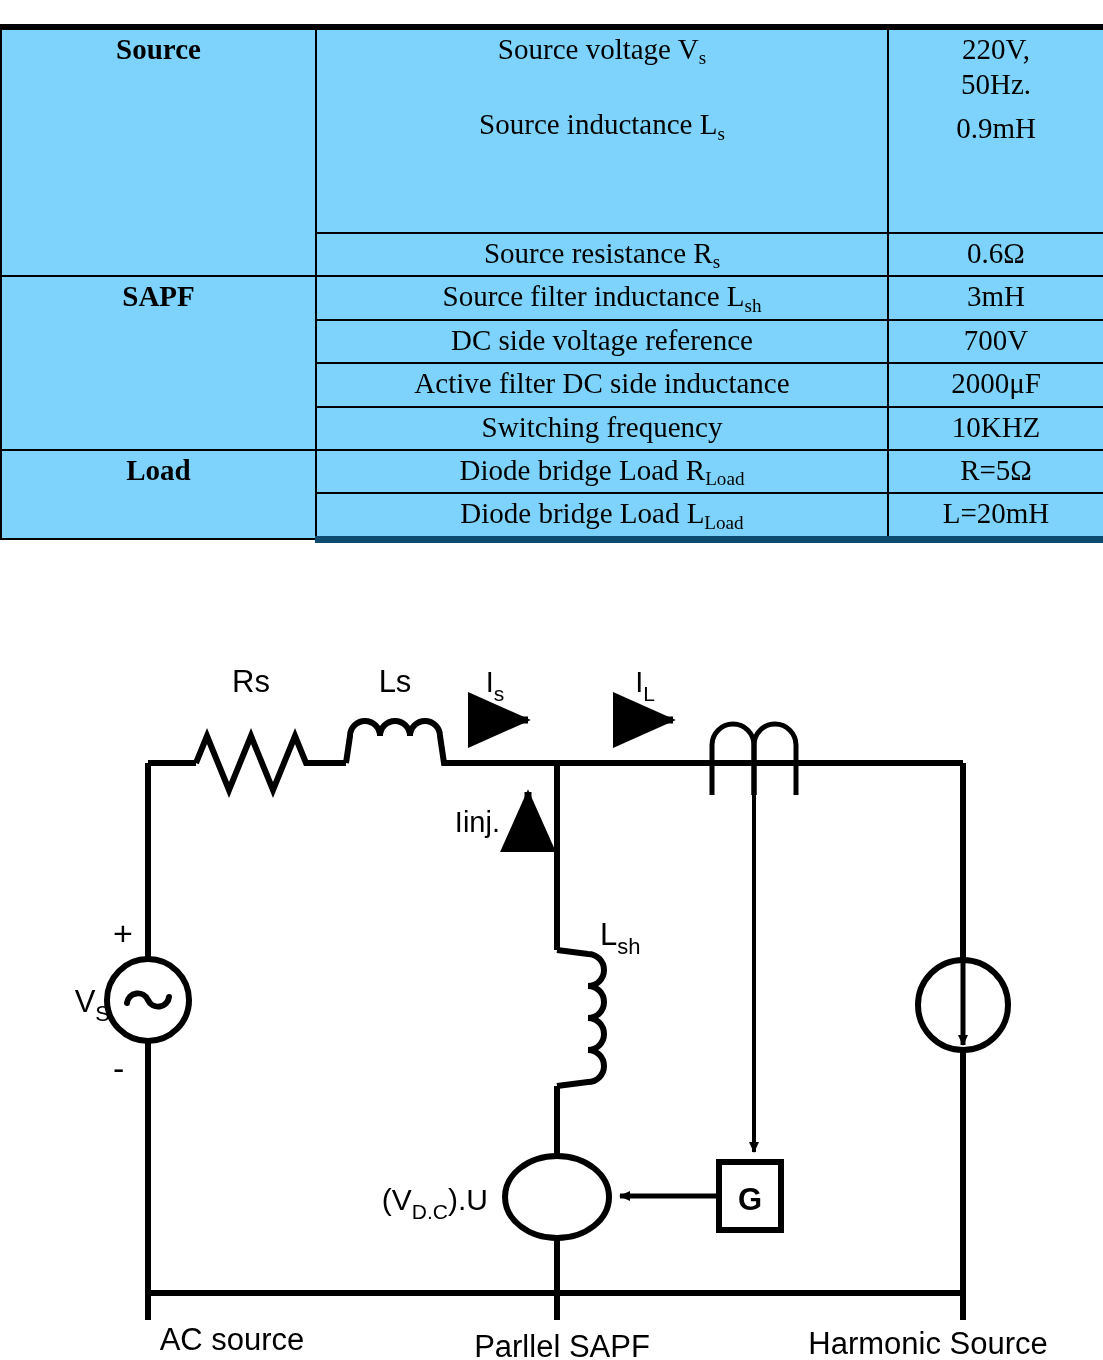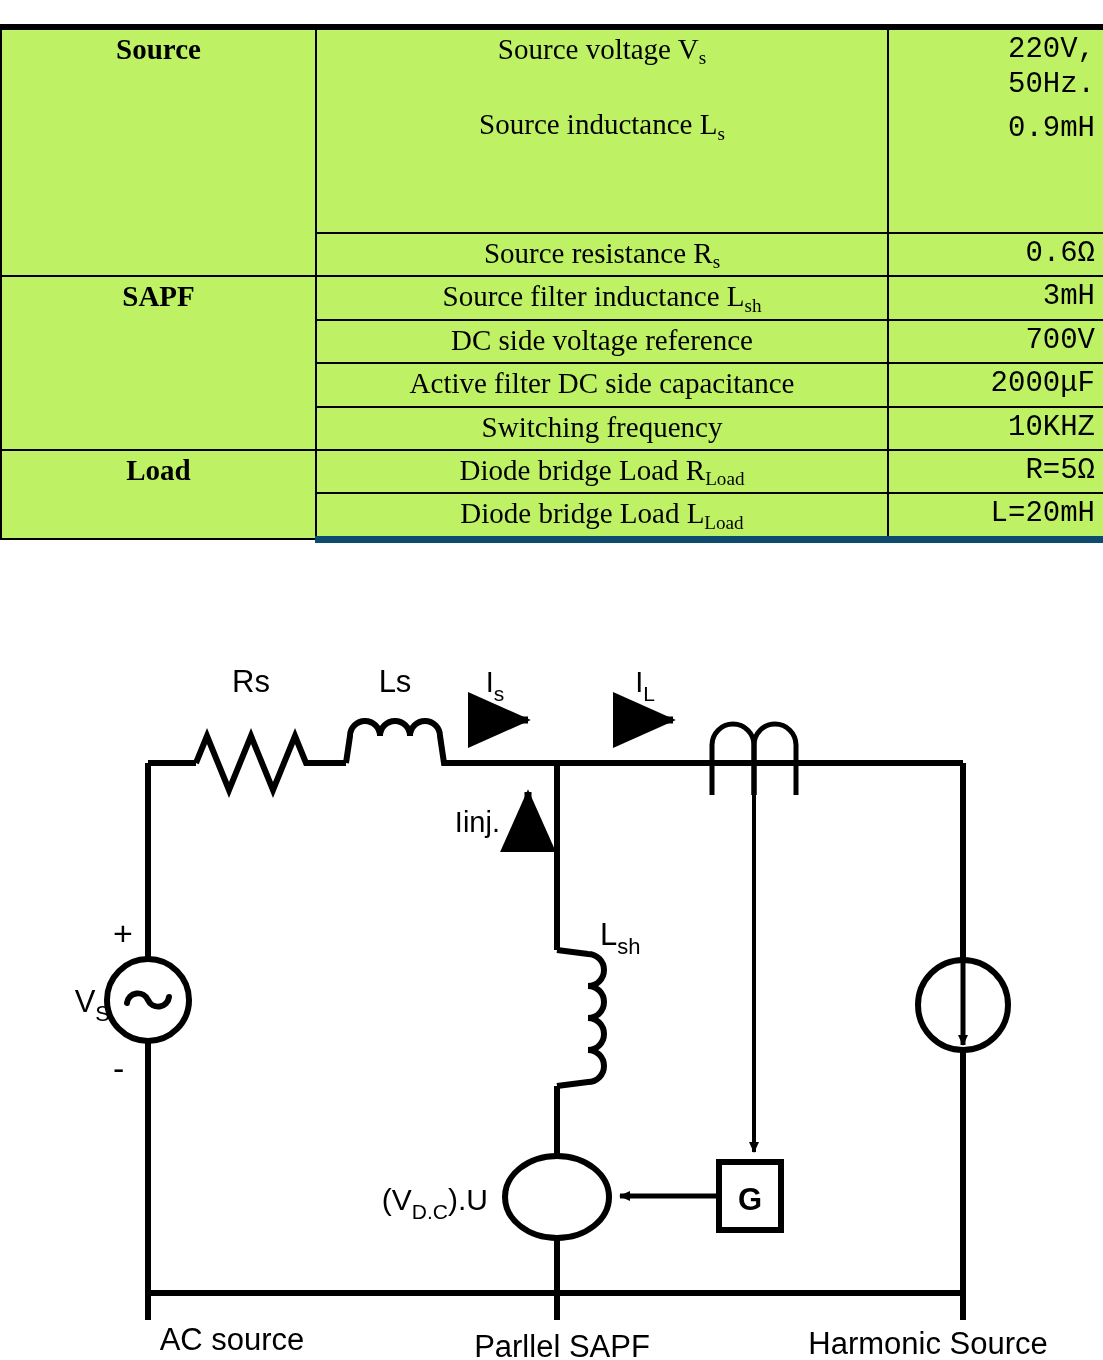--- a/index.html
+++ b/index.html
@@ -32,34 +32,34 @@
   }
   table.params td {
     border-left: 2px solid #000;
     border-right: 2px solid #000;
     border-top: 2px solid #000;
     border-bottom: 2px solid #000;
     padding: 2px 8px 4px 8px;
     font-size: 29px;
     line-height: 1.22;
     vertical-align: top;
-    background: #bef264;
+    background: #7dd3fc;
   }
   table.params tr.thick-top > td { border-top: 6px solid #000; }
   table.params tr.thick-bot > td { border-bottom: 7px solid #0c4a6e; }
 
   td.cat {
     text-align: center;
     font-weight: bold;
     font-size: 31px;
     vertical-align: middle;
     border-left: none;
   }
   td.desc { text-align: center; }
-  td.val  { text-align: right; border-right: none; font-family: Liberation Mono, monospace; }
+  td.val  { text-align: center; border-right: none; }
 
   .col-cat  { width: 315px; }
   .col-desc { width: 572px; }
   .col-val  { width: 216px; }
 
   sub {
     font-size: 0.66em;
     vertical-align: baseline;
     position: relative;
     bottom: -0.28em;
@@ -114,21 +114,21 @@
           <span>SAPF</span>
         </td>
         <td class="desc"><span>Source filter inductance L</span><sub>sh</sub></td>
         <td class="val">3mH</td>
       </tr>
       <tr>
         <td class="desc">DC side voltage reference</td>
         <td class="val">700V</td>
       </tr>
       <tr>
-        <td class="desc">Active filter DC side capacitance</td>
+        <td class="desc">Active filter DC side inductance</td>
         <td class="val">2000μF</td>
       </tr>
       <tr>
         <td class="desc">Switching frequency</td>
         <td class="val">10KHZ</td>
       </tr>
 
       <tr>
         <td class="cat" rowspan="2">
           <span>Load</span>

